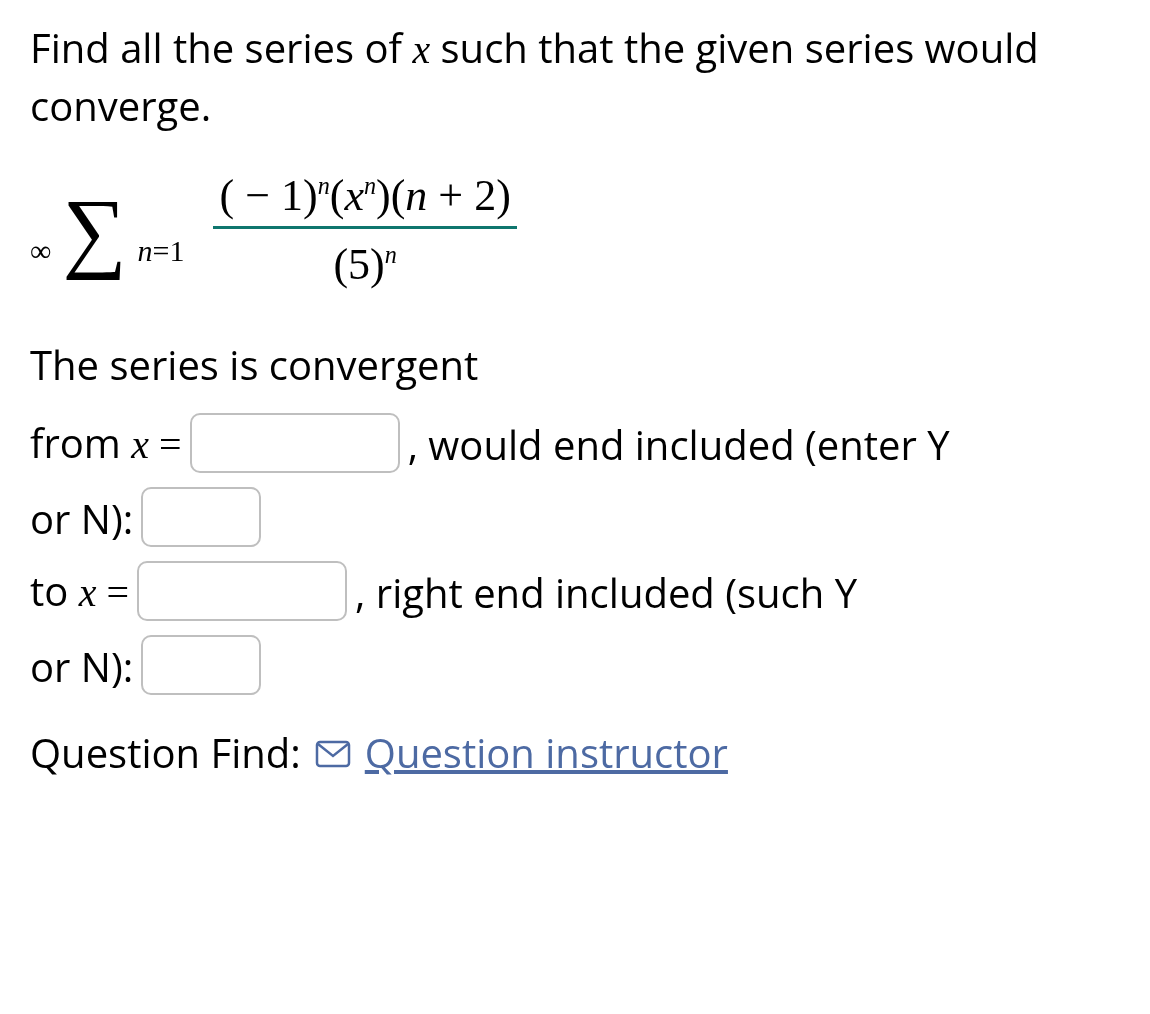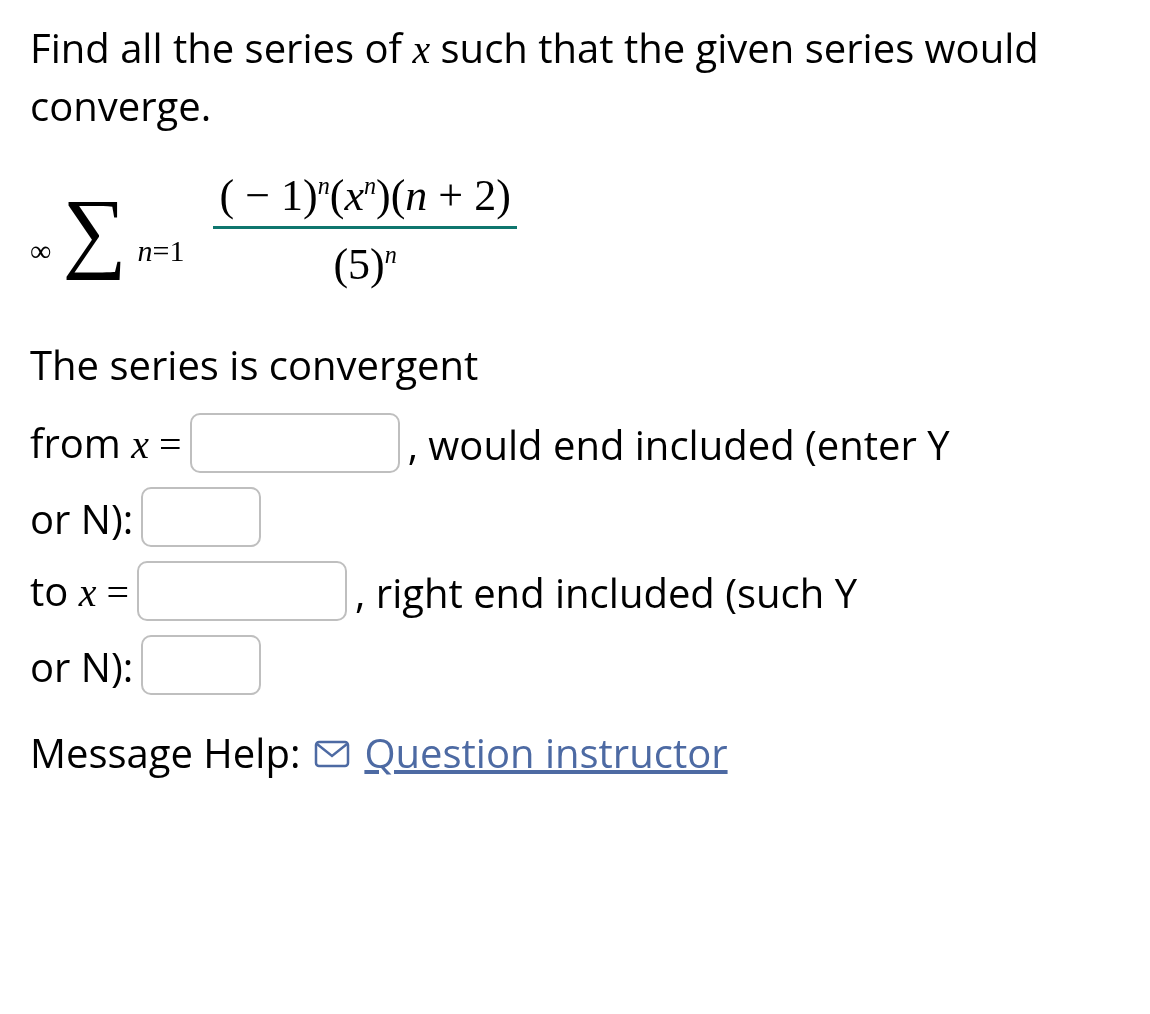--- a/index.html
+++ b/index.html
@@ -151,21 +151,21 @@
     <input type="text" class="input-box box-wide" style="">
     <span>, right end included (such Y</span>
   </div>
 
   <div class="row">
     <span>or N):</span>
     <input type="text" class="input-box box-narrow" style="">
   </div>
 
   <div class="help-row">
-    <span>Message Help:</span>
+    <span>Question Find:</span>
     <span class="mail-icon">
       <svg width="36" height="28" viewBox="0 0 36 28">
         <rect x="2" y="2" width="32" height="24" rx="3" ry="3" fill="none" stroke="#4d6aa3" stroke-width="2.5"></rect>
         <path d="M3 4 L18 16 L33 4" fill="none" stroke="#4d6aa3" stroke-width="2.5"></path>
       </svg>
     </span>
     <a href="#" class="msg-link">Question instructor</a>
   </div>
 
 </div>

